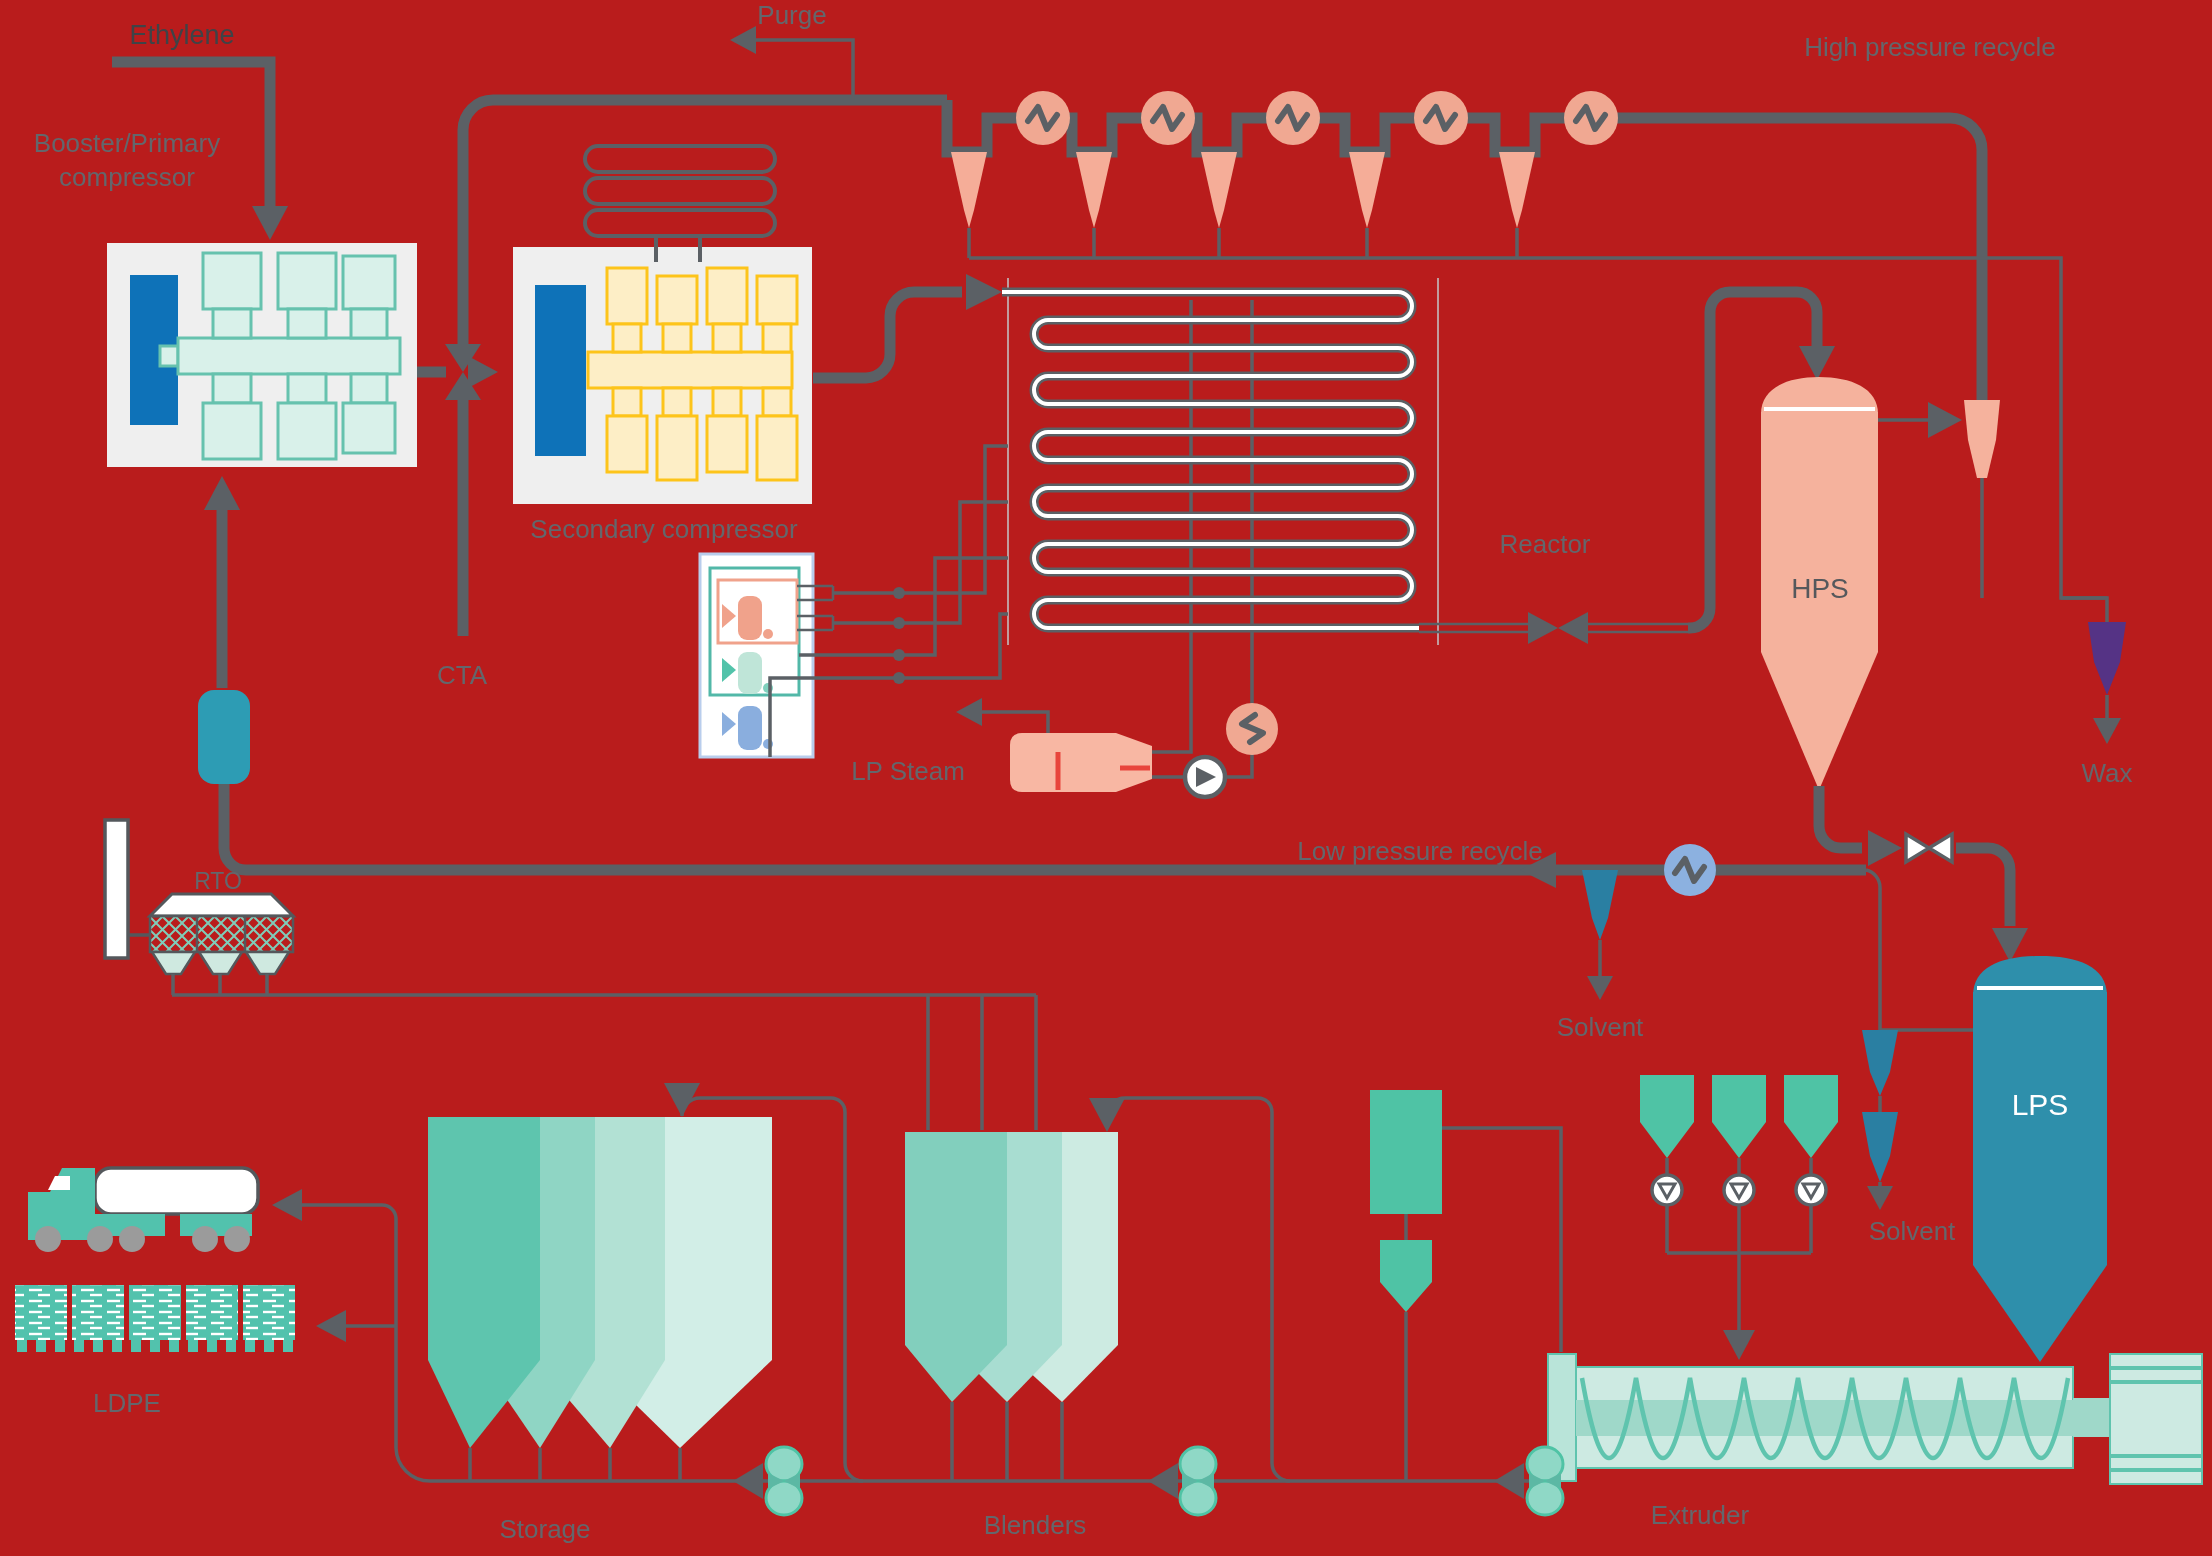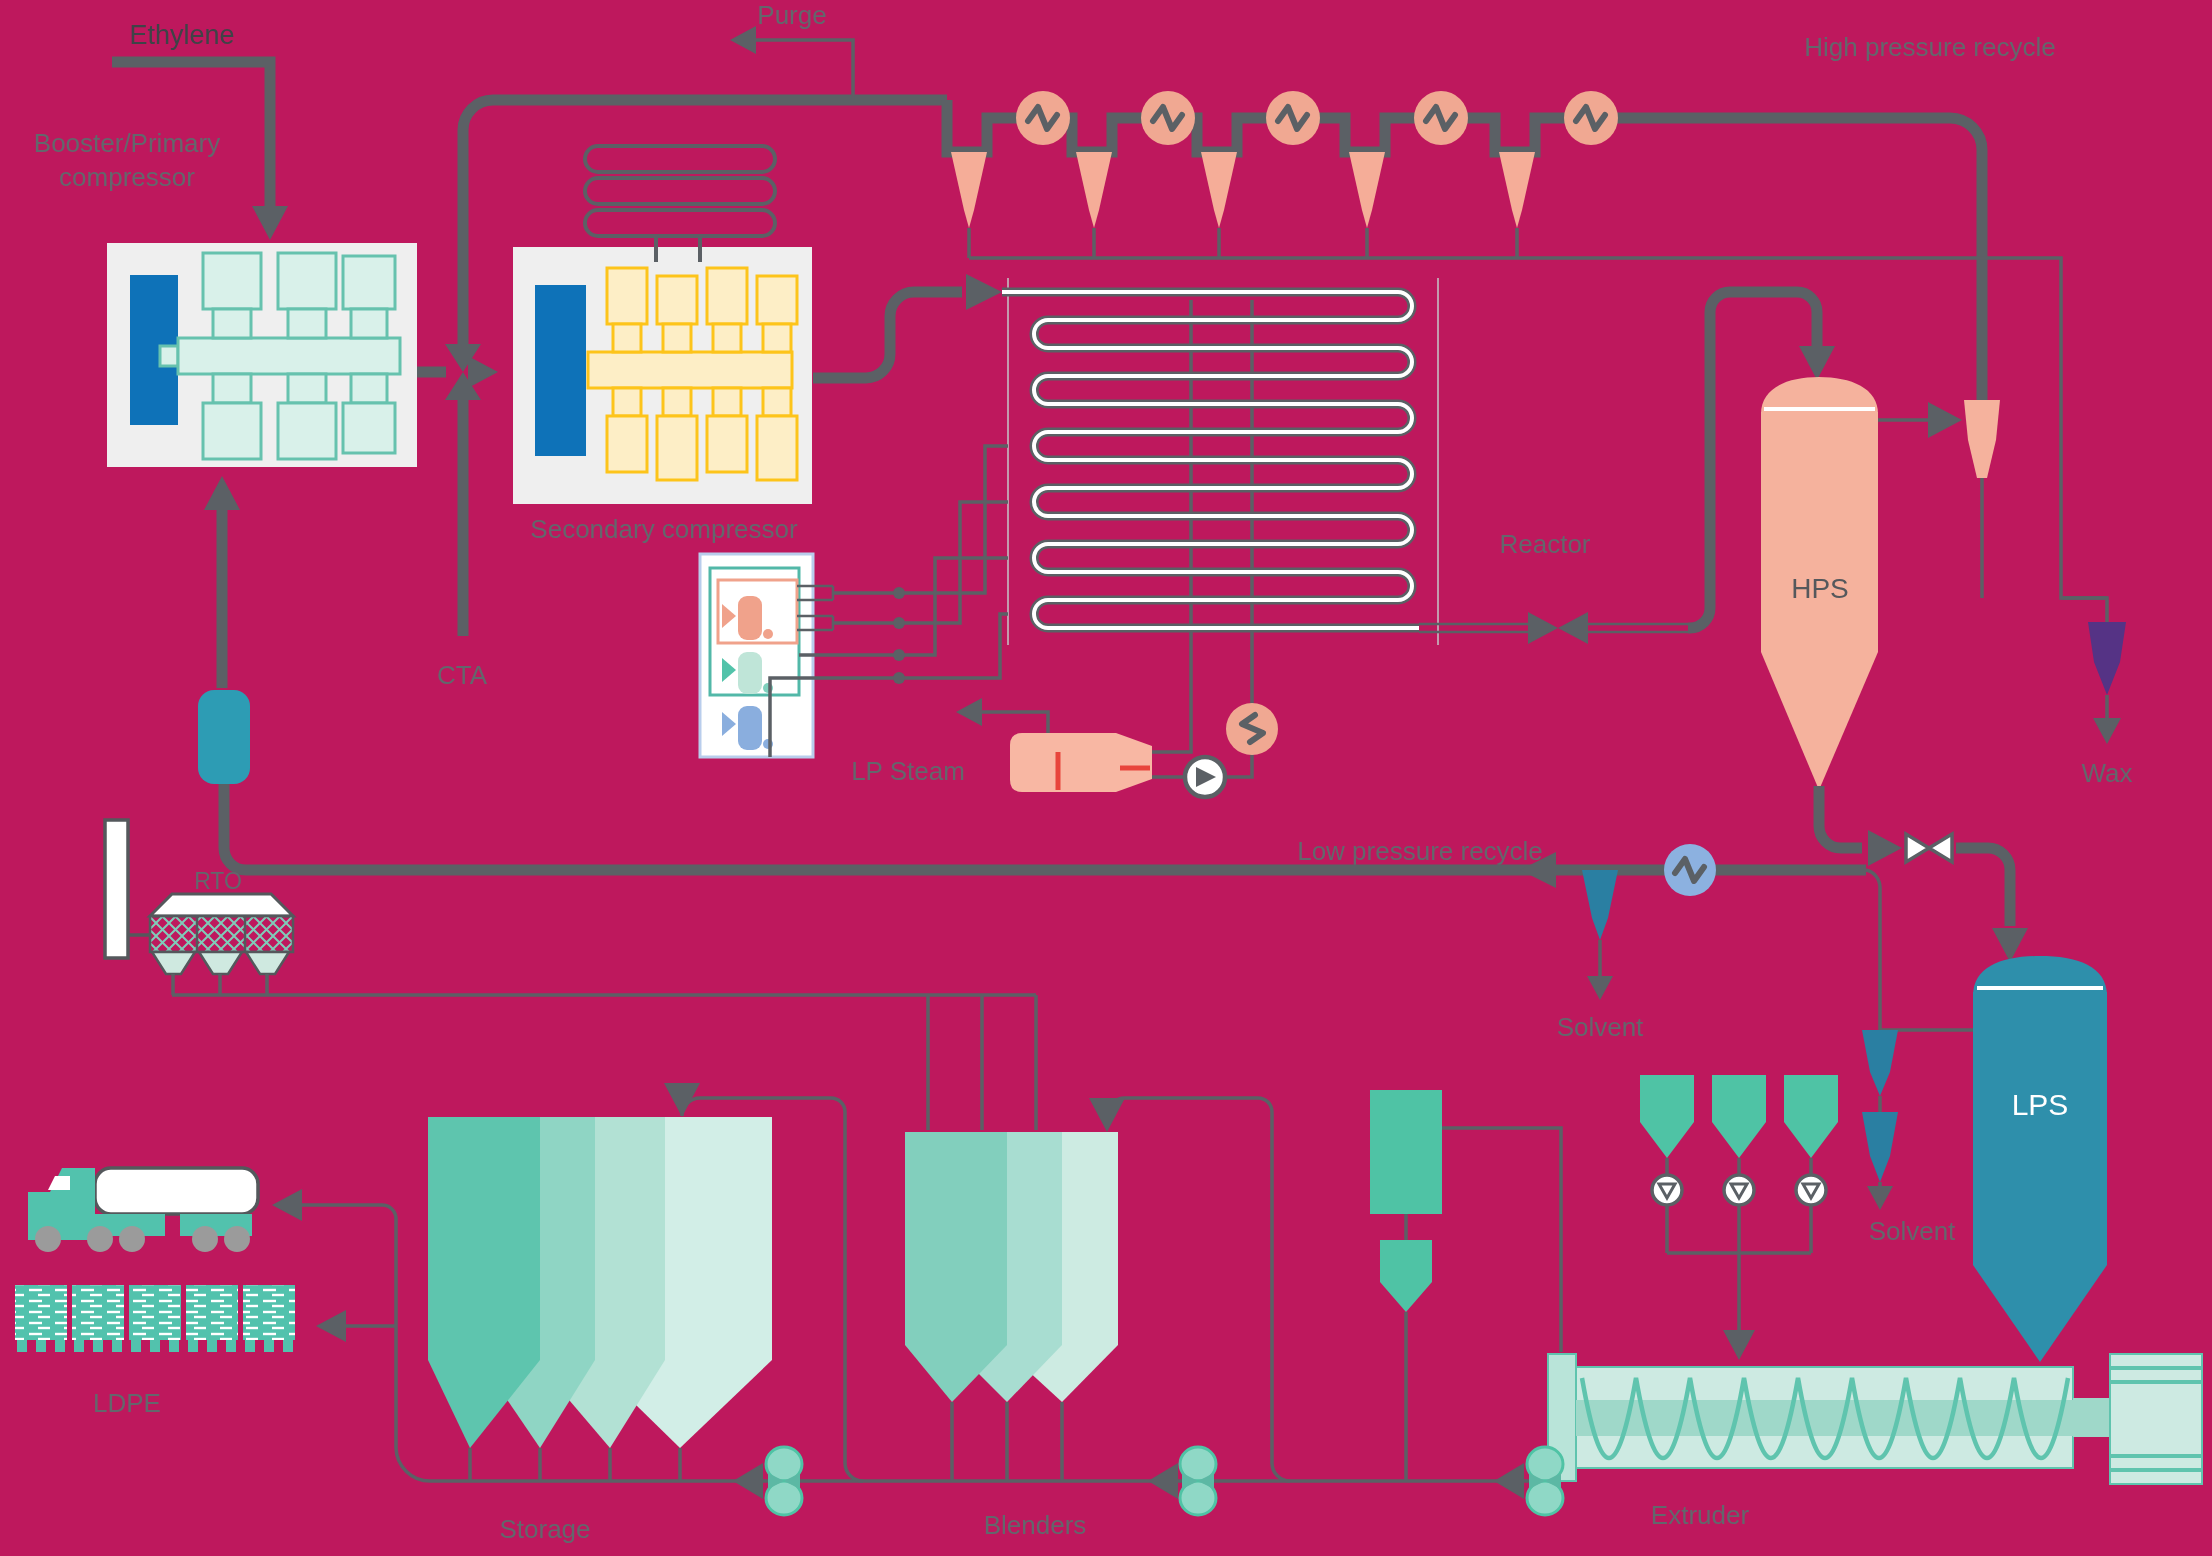--- a/index.html
+++ b/index.html
@@ -1,16 +1,16 @@
 <!DOCTYPE html>
 <html><head>
 <meta charset="utf-8">
 <style>
   html,body{margin:0;padding:0;background:#ffffff;}
-  .stage{width:2212px;height:1556px;position:relative;background:#be185d;overflow:hidden;}
+  .stage{width:2212px;height:1556px;position:relative;background:#b91c1c;overflow:hidden;}
   svg{display:block;}
   .pt{stroke:#5b6065;stroke-width:11;fill:none;}
   .pn{stroke:#5b6065;stroke-width:3.5;fill:none;}
   .pd{stroke:#5b6065;stroke-width:2.6;fill:none;}
   .ah{fill:#5b6065;}
   .lbl{fill:#63676c;font:400 26px "Liberation Sans",sans-serif;text-anchor:middle;}
   .lbl-dark{fill:#3f4347;font:400 27px "Liberation Sans",sans-serif;text-anchor:middle;}
   .lbl-sm{fill:#63676c;font:400 23px "Liberation Sans",sans-serif;text-anchor:middle;}
   .lbl-in{fill:#55585c;font:400 28px "Liberation Sans",sans-serif;text-anchor:middle;}
   .lbl-wh{fill:#ffffff;font:400 30px "Liberation Sans",sans-serif;text-anchor:middle;}

